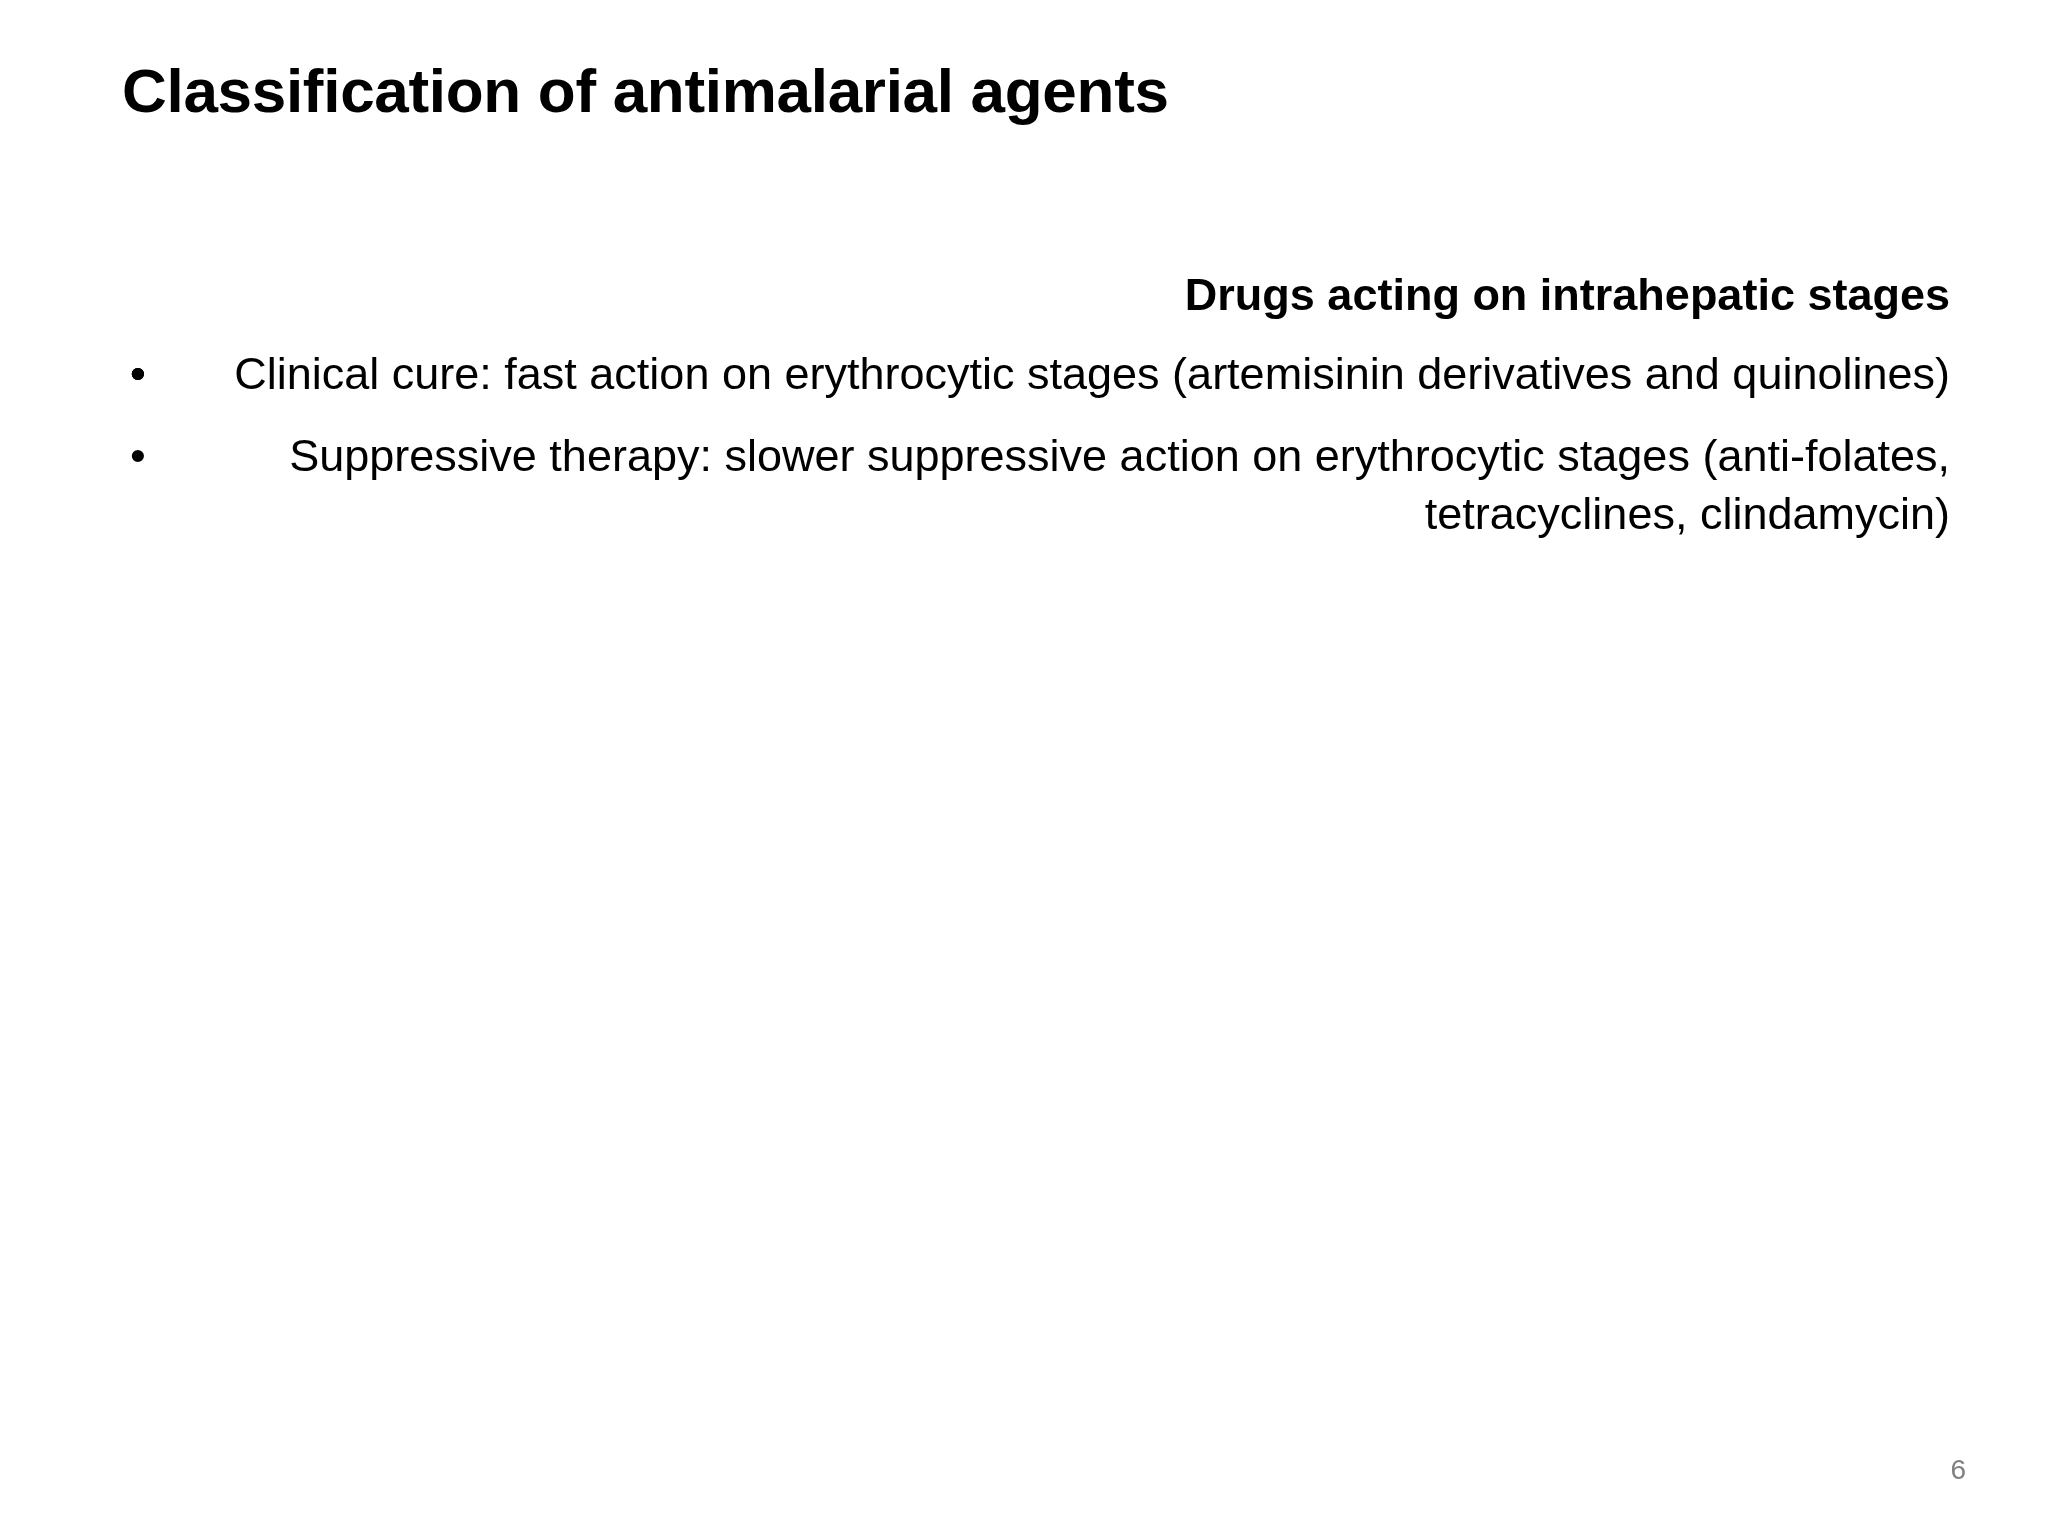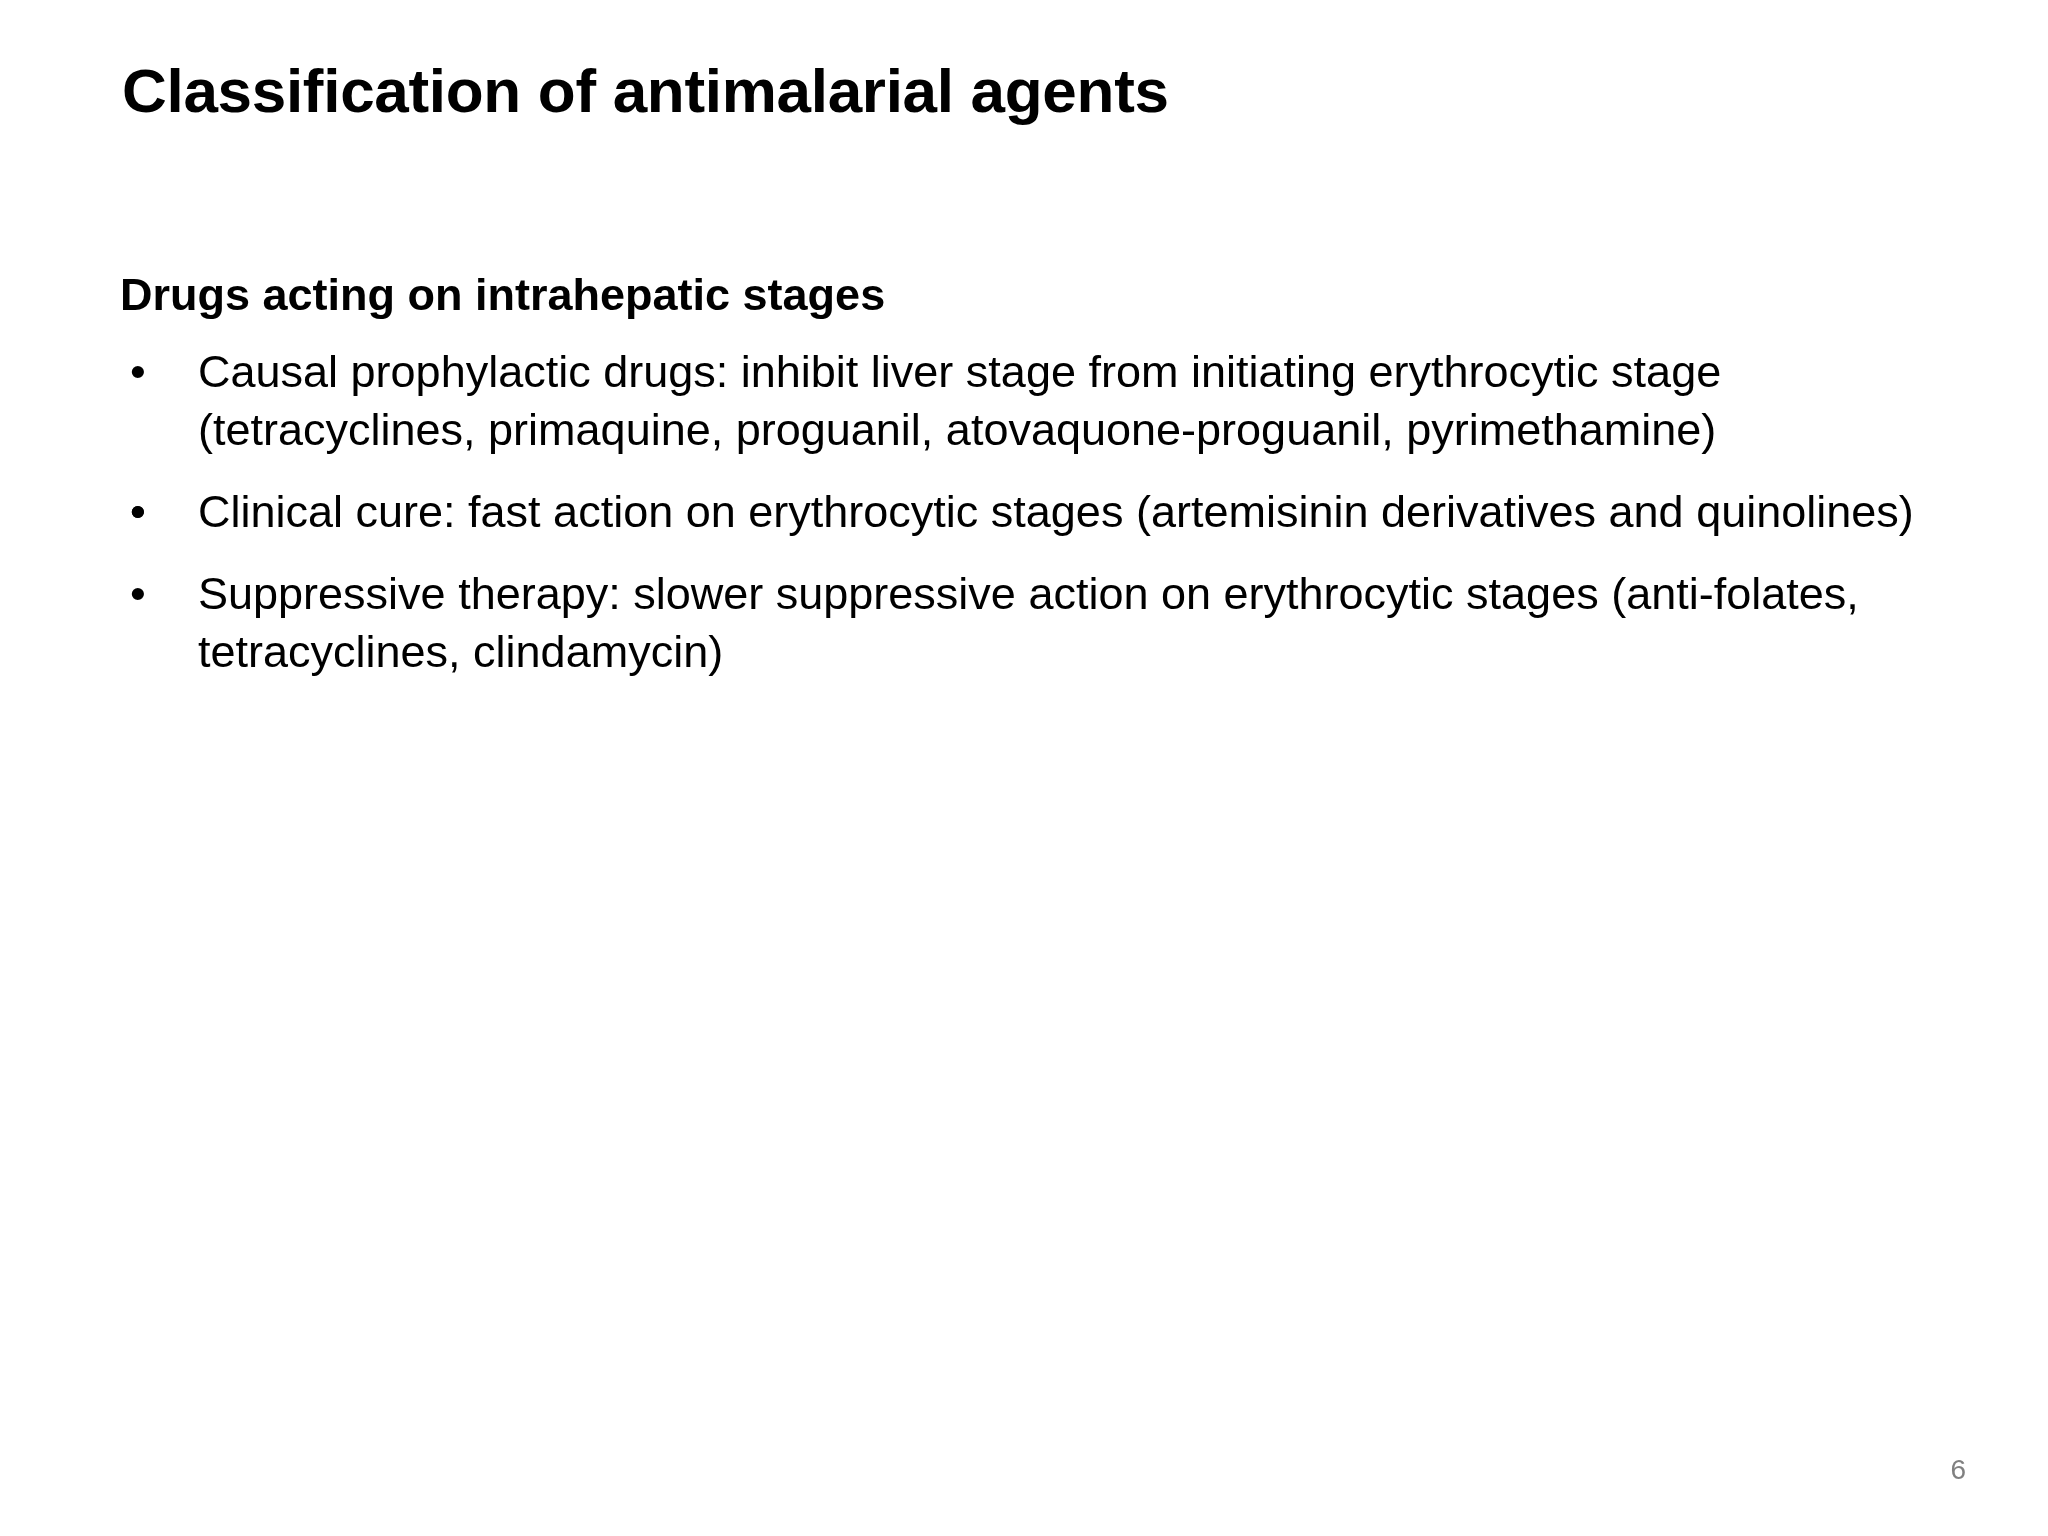--- a/index.html
+++ b/index.html
@@ -77,37 +77,37 @@
   .page-number {
     position: absolute;
     right: 82px;
     bottom: 52px;
     font-size: 28px;
     color: #808080;
     line-height: 1;
   }
   .group {
     margin-bottom: 6px;
+    text-align: right;
   }
 </style>
 </head>
 <body>
 
 <div class="slide">
 
   <div class="slide-title">Classification of antimalarial agents</div>
 
   <div class="body-block">
 
     <div class="group">
       <div class="section-heading">Drugs acting on intrahepatic stages</div>
       <ul class="bullets">
         <li>
           <span class="bullet-dot">•</span>
-          <span>Causal prophylactic drugs: inhibit liver stage from initiating erythrocytic stage (tetracyclines, primaquine, proguanil, atovaquone-proguanil, pyrimethamine)</span>
         </li>
         <li>
           <span class="bullet-dot">•</span>
         </li>
       </ul>
     </div>
 
     <div class="group">
       <ul class="bullets">
         <li>

